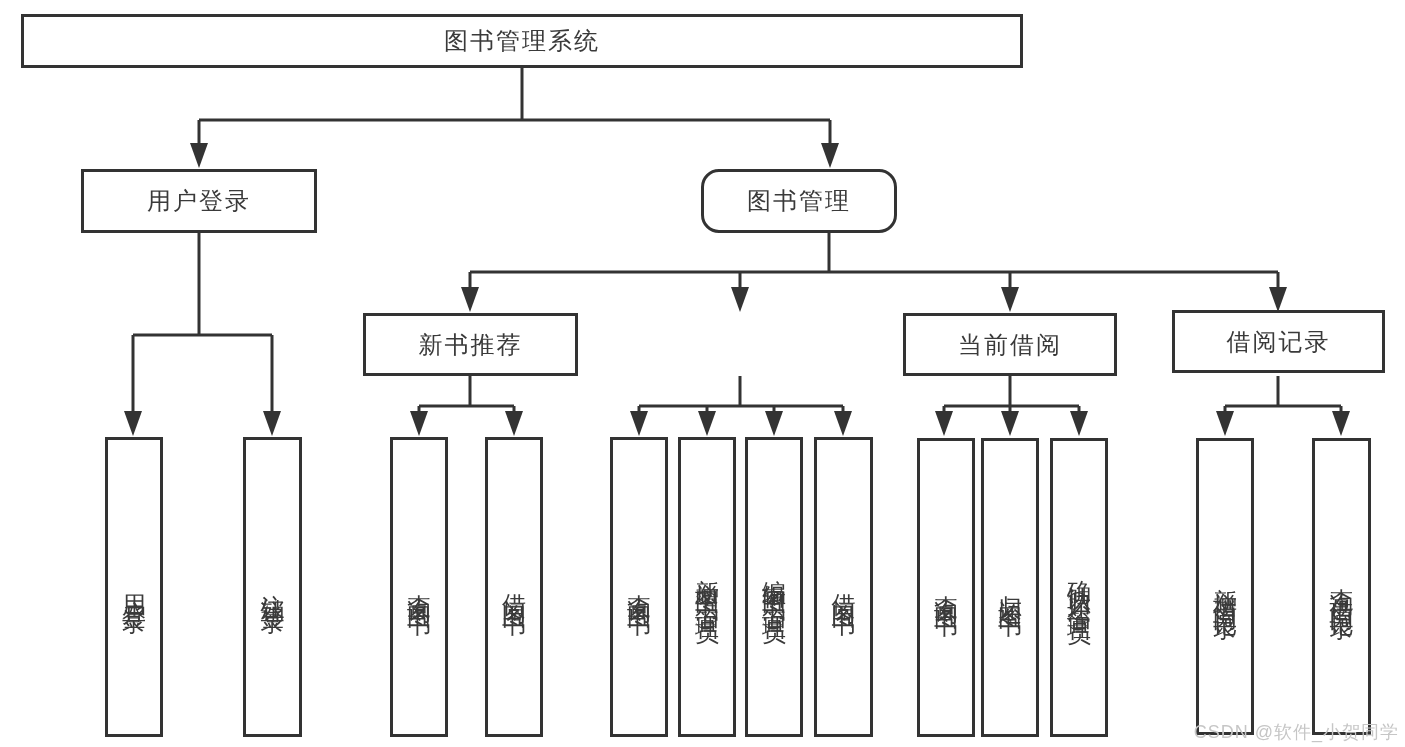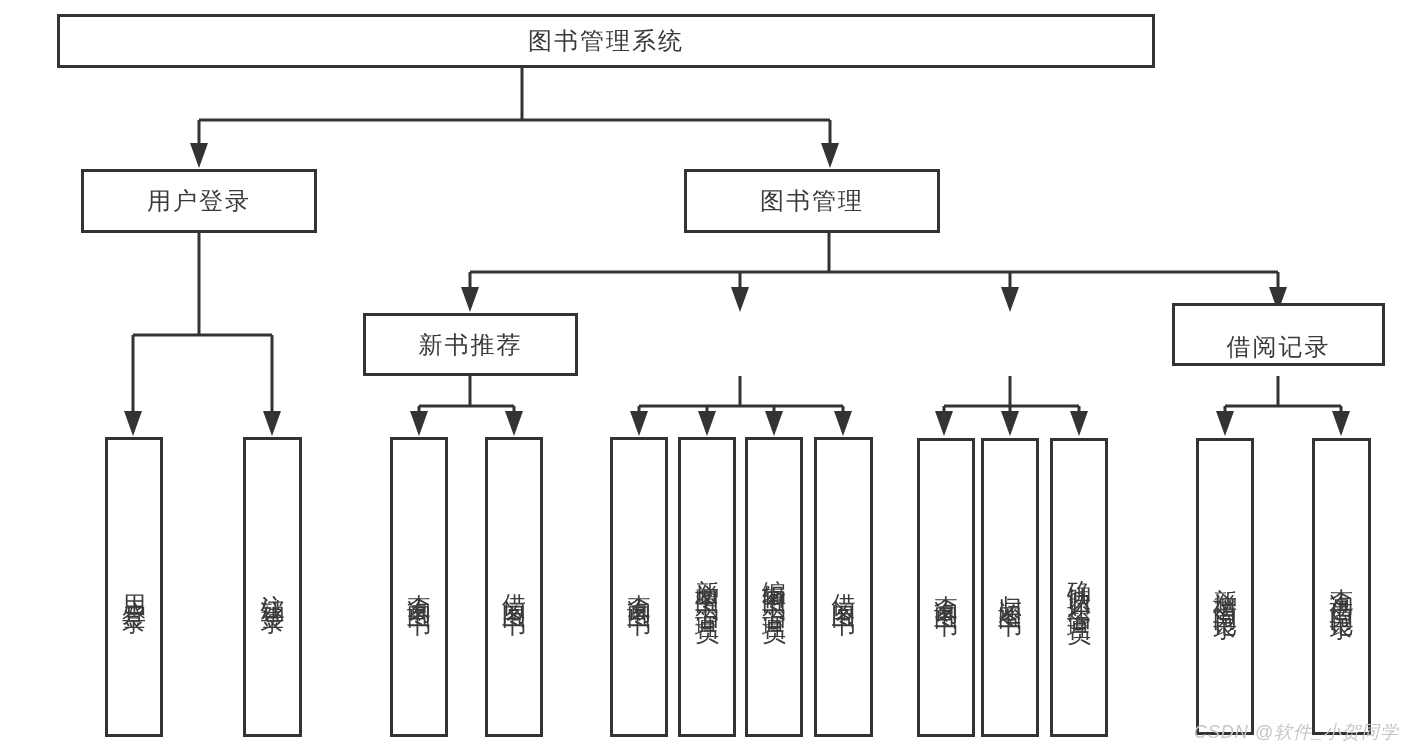--- a/index.html
+++ b/index.html
@@ -43,21 +43,20 @@
   }
   .watermark {
     position: absolute;
     right: 6px;
     bottom: 3px;
     font-size: 18px;
     letter-spacing: 1px;
     color: #c6c6c6;
     z-index: 30;
     white-space: nowrap;
-    font-style: italic;
   }
   .node { z-index: 10; }
 </style>
 </head>
 <body>
 
 <div class="stage">
 
   <svg class="connectors" viewBox="0 0 1405 747" xmlns="http://www.w3.org/2000/svg">
     <g stroke="#333333" stroke-width="3" fill="none">
@@ -121,35 +120,38 @@
       <polygon points="765,411 783,411 774,436"></polygon>
       <polygon points="834,411 852,411 843,436"></polygon>
       <polygon points="935,411 953,411 944,436"></polygon>
       <polygon points="1001,411 1019,411 1010,436"></polygon>
       <polygon points="1070,411 1088,411 1079,436"></polygon>
       <polygon points="1216,411 1234,411 1225,436"></polygon>
       <polygon points="1332,411 1350,411 1341,436"></polygon>
     </g>
   </svg>
 
-  <div class="box hbox node" style="left:21px; top:14px; width:1098px; height:54px;margin-left:36px;">
+  <div class="box hbox node" style="left:21px; top:14px; width:1002px; height:54px;">
     <span>图书管理系统</span>
   </div>
 
   <div class="box hbox node" style="left:81px; top:169px; width:236px; height:64px;">
     <span>用户登录</span>
   </div>
-  <div class="box hbox node" style="left:684px; top:169px; width:256px; height:64px;">
+  <div class="box hbox node" style="left:701px; top:169px; width:196px; height:64px;border-radius:18px;">
     <span>图书管理</span>
   </div>
 
   <div class="box hbox node" style="left:363px; top:313px; width:215px; height:63px;align-items:center;">
     <span>新书推荐</span>
   </div>
-  <div class="box hbox node" style="left:1172px; top:303px; width:213px; height:63px;align-items:flex-end;">
+  <div class="box hbox node" style="left:903px; top:313px; width:214px; height:63px;">
+    <span>当前借阅</span>
+  </div>
+  <div class="box hbox node" style="left:1172px; top:310px; width:213px; height:63px;">
     <span>借阅记录</span>
   </div>
 
   <div class="box vbox node" style="left:105px; top:437px; width:58px; height:300px;">
     <span class="vtext">用户登录</span>
   </div>
   <div class="box vbox node" style="left:243px; top:437px; width:59px; height:300px;">
     <span class="vtext">注销登录</span>
   </div>
 

